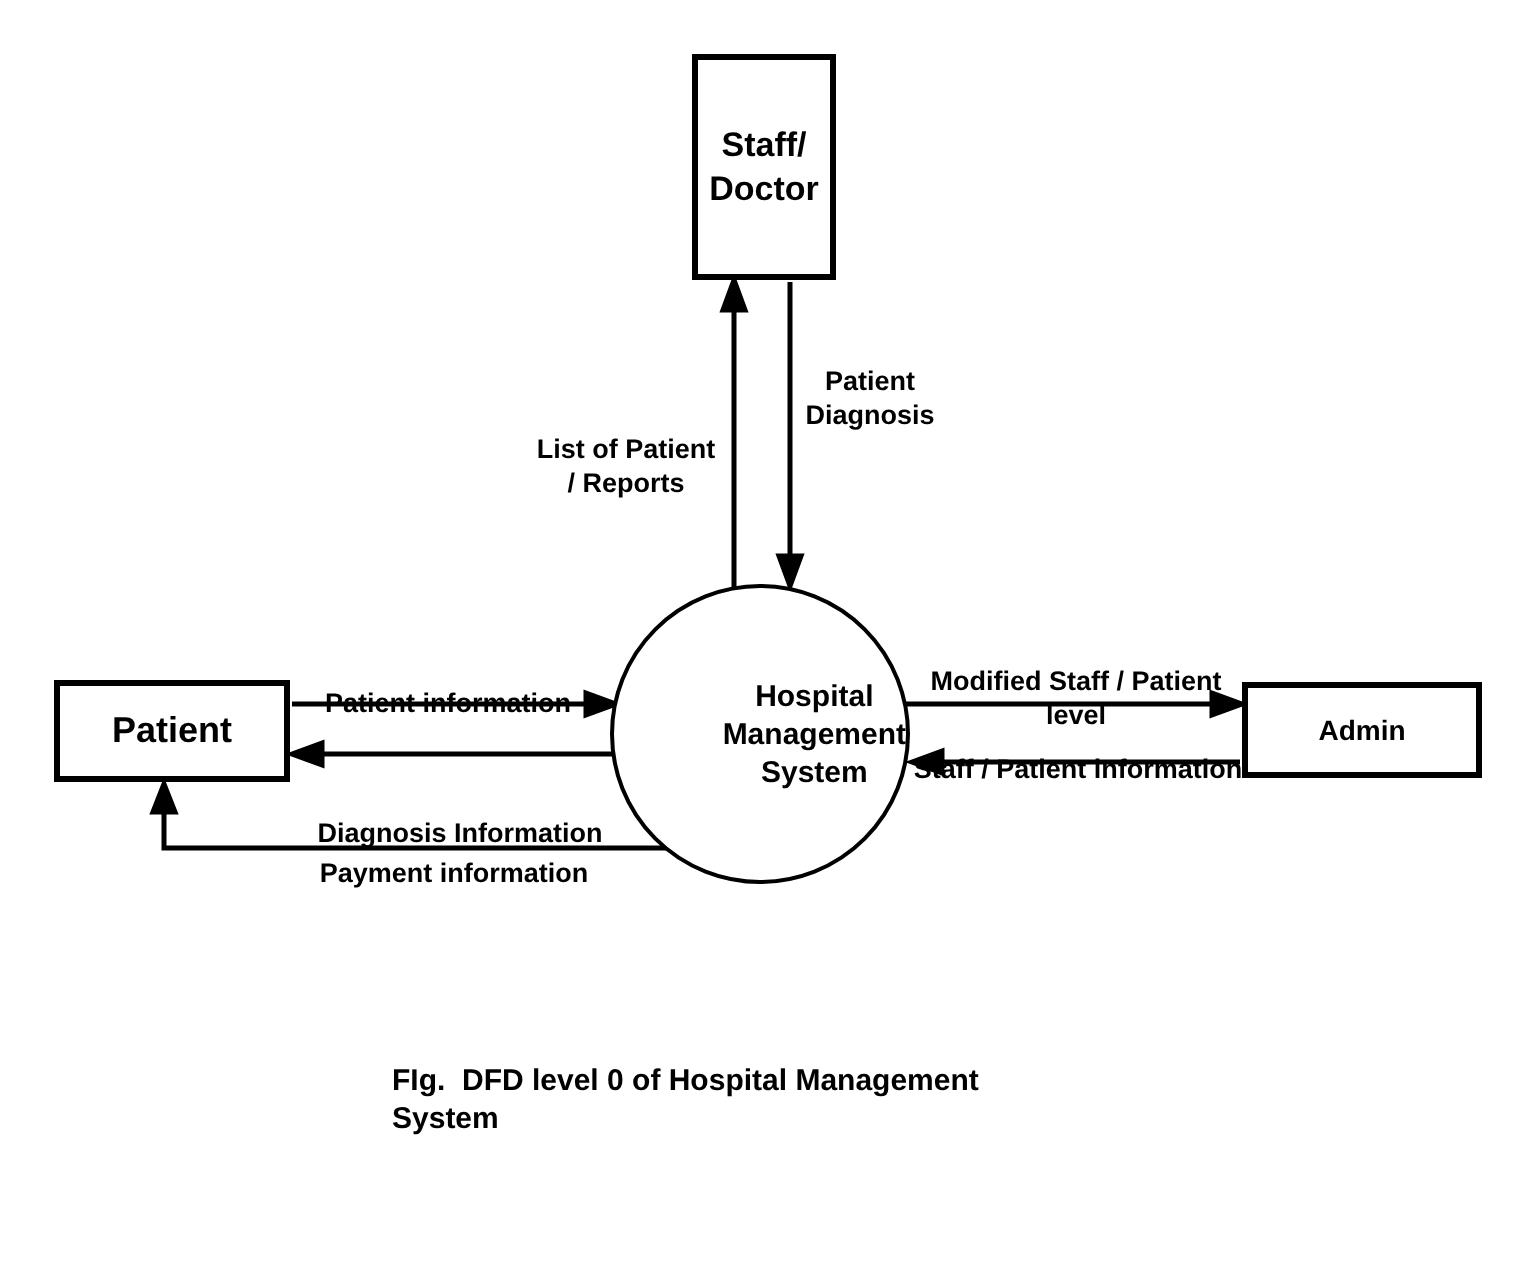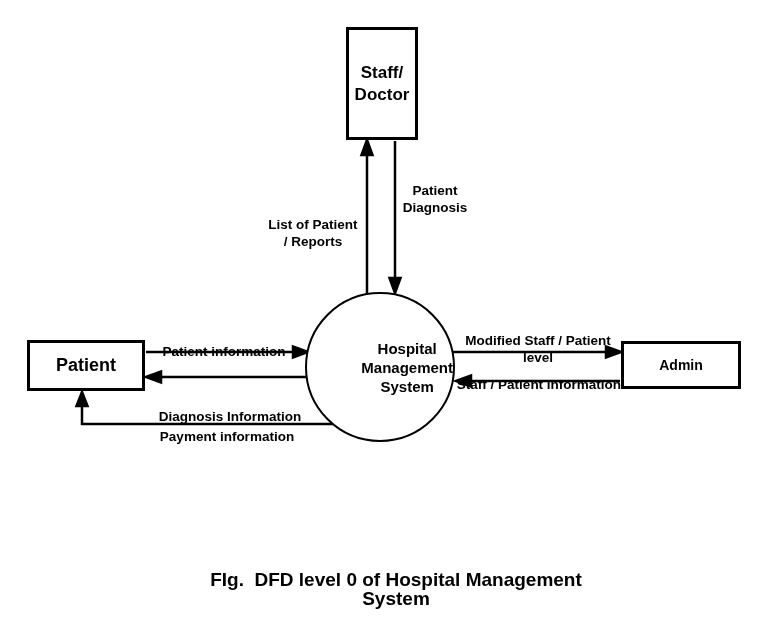--- a/index.html
+++ b/index.html
@@ -49,24 +49,24 @@
   }
   .lbl-list-reports    { left: 250px; top: 216px; width: 126px; }
   .lbl-patient-diag    { left: 398px; top: 182px; width: 74px;  }
   .lbl-patient-info    { left: 150px; top: 330px; width: 148px; margin-top: 13px; }
   .lbl-diagnosis-info  { left: 155px; top: 364px; width: 150px; margin-top: 44px; }
   .lbl-payment-info    { left: 152px; top: 428px; width: 150px; text-align: center; }
   .lbl-modified-staff  { left: 453px; top: 332px; width: 170px; }
   .lbl-staff-patient   { left: 456px; top: 376px; width: 166px; }
   .caption {
     position: absolute;
-    left: 196px; top: 570px; width: 400px;
-    text-align: center;
+    left: 196px; top: 531px; width: 400px;
+    text-align: left;
     font-weight: 700;
-    font-size: 19px;
+    font-size: 15px;
     line-height: 19px;
     white-space: pre-line;
   }
 </style>
 </head>
 <body>
 
 <div class="canvas">
 
   <svg class="arrows" viewBox="0 0 768 634">

